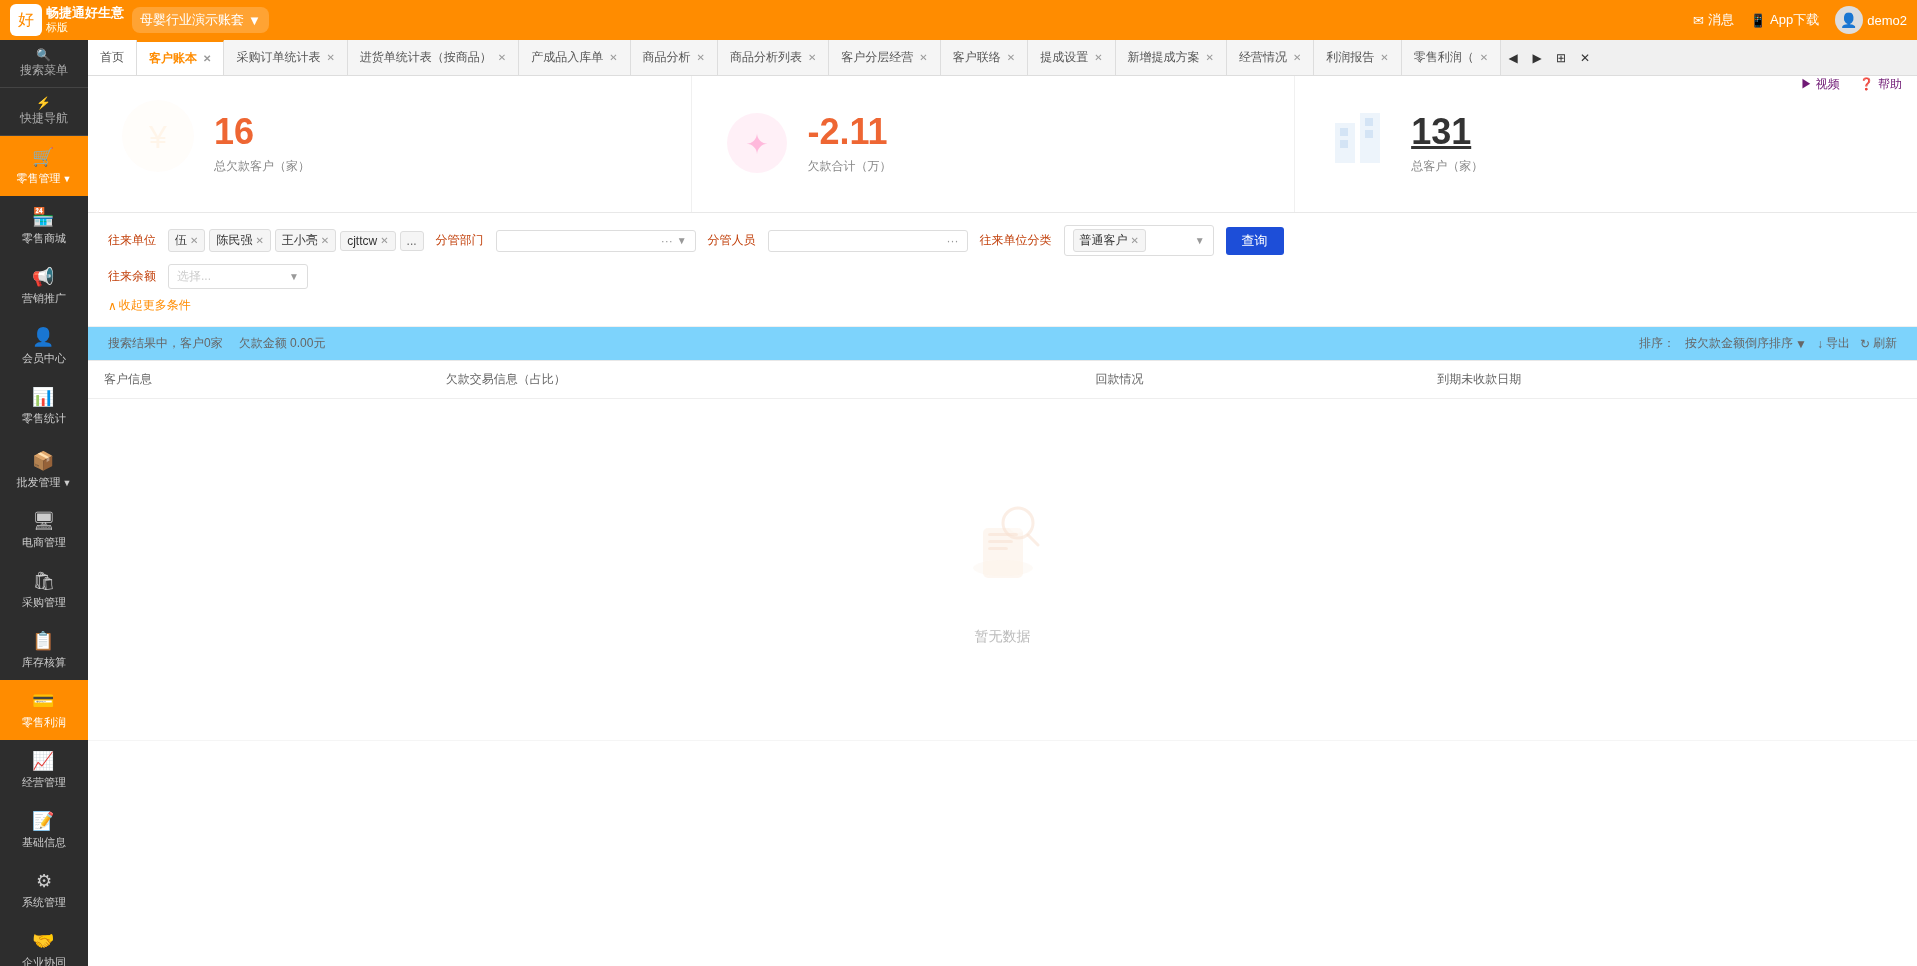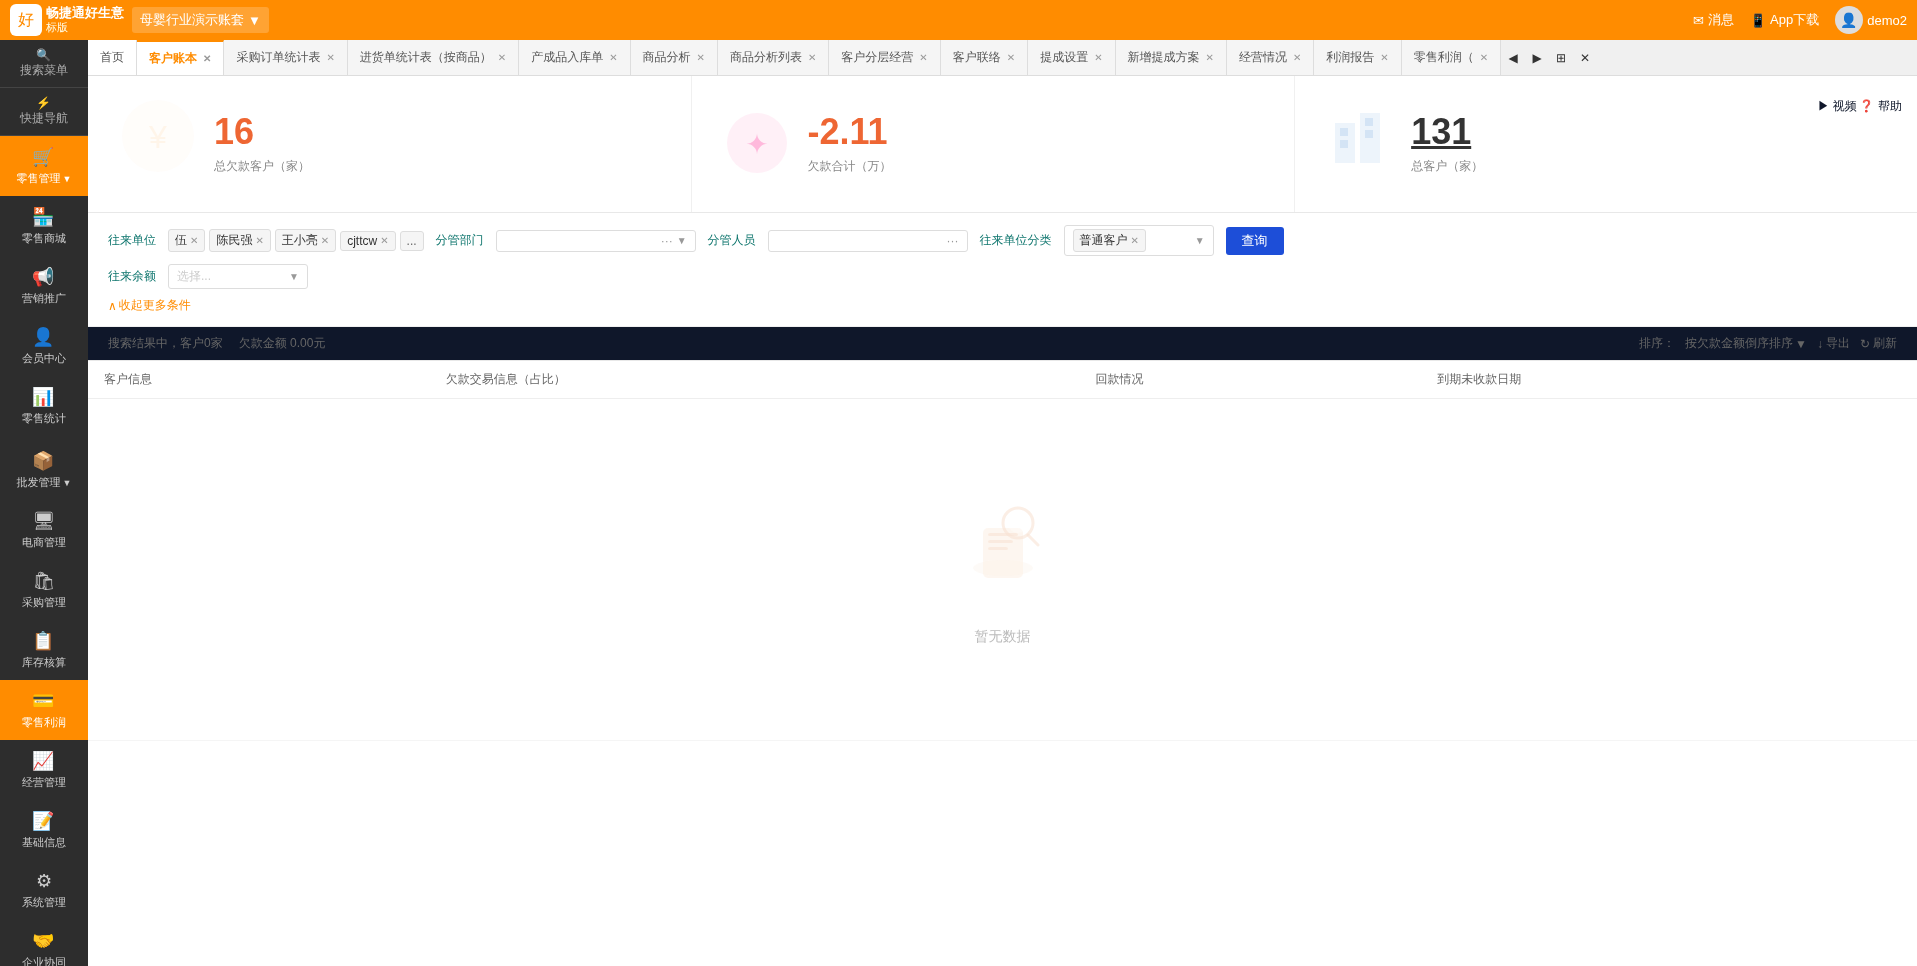--- a/index.html
+++ b/index.html
@@ -13,21 +13,21 @@
     .content-area { flex: 1; display: flex; flex-direction: column; overflow: hidden; }
     .tab-bar { height: 36px; background: #f0f0f0; display: flex; align-items: center; border-bottom: 1px solid #ddd; flex-shrink: 0; overflow: hidden; }
     .page-content { flex: 1; background: #fff; overflow-y: auto; }
 
     
     .top-bar-left { display: flex; align-items: center; gap: 8px; }
     .logo-area { display: flex; align-items: center; gap: 4px; }
     .logo-icon { width: 32px; height: 32px; background: #fff; border-radius: 6px; display: flex; align-items: center; justify-content: center; font-size: 16px; color: #ff8c00; }
     .logo-text { color: #fff; font-size: 13px; font-weight: bold; line-height: 1.2; }
     .logo-sub { color: #ffe; font-size: 11px; }
-    .store-selector { background: rgba(255,255,255,0.2); border: none; color: #fff; padding: 4px 8px; border-radius: 3px; font-size: 13px; cursor: pointer; display: flex; align-items: center; gap: 4px; }
+    .store-selector { background: rgba(255,255,255,0.2); border: none; color: #fff; padding: 4px 8px; border-radius: 8px; font-size: 13px; cursor: pointer; display: flex; align-items: center; gap: 4px; }
     .top-bar-right { display: flex; align-items: center; gap: 16px; color: #fff; font-size: 13px; }
     .top-bar-right-item { display: flex; align-items: center; gap: 4px; cursor: pointer; }
 
     
     .tab-item { height: 36px; padding: 4px 12px; display: flex; align-items: center; gap: 4px; font-size: 12px; cursor: pointer; border-right: 1px solid #ddd; white-space: nowrap; flex-shrink: 0; background: #f5f5f5; color: #555; }
     .tab-item.active { background: #fff; color: #ff8c00; border-top: 2px solid #ff8c00; font-weight: bold; }
     .tab-item.home { background: #fff; }
     .tab-close { font-size: 10px; color: #999; margin-left: 2px; cursor: pointer; }
     .tab-nav-btn { width: 24px; height: 36px; display: flex; align-items: center; justify-content: center; cursor: pointer; flex-shrink: 0; font-size: 12px; }
 
@@ -42,39 +42,39 @@
     .sidebar-expandable { display: flex; align-items: center; justify-content: center; gap: 2px; }
 
     
     .stats-area { display: flex; align-items: stretch; background: #fff; border-bottom: 1px solid #e8e8e8; min-height: 100px; position: relative; }
     .stat-block { flex: 1; padding: 20px 30px; display: flex; flex-direction: column; align-items: flex-start; justify-content: center; border-right: 1px solid #f0f0f0; position: relative; }
     .stat-block:last-child { border-right: none; }
     .stat-value { font-size: 36px; font-weight: bold; line-height: 1; }
     .stat-value.red { color: #e63; }
     .stat-value.orange { color: #333; text-decoration: underline; }
     .stat-label { font-size: 12px; color: #888; margin-top: 8px; }
-    .top-right-links { position: absolute; top: 22px; right: 15px; display: flex; gap: 3px; font-size: 12px; color: #0f172a; }
+    .top-right-links { position: absolute; top: 0; right: 15px; display: flex; gap: 20px; font-size: 12px; color: #701a75; }
     .top-right-links span { cursor: pointer; }
 
     
     .filter-area { padding: 12px 20px; background: #fff; border-bottom: 1px solid #f0f0f0; }
     .filter-row { display: flex; align-items: center; gap: 12px; margin-bottom: 8px; flex-wrap: wrap; }
-    .filter-label { font-size: 12px; color: #0f766e; white-space: nowrap; flex-shrink: 0; }
+    .filter-label { font-size: 12px; color: #c2410c; white-space: nowrap; flex-shrink: 0; }
     .filter-tags { display: flex; align-items: center; gap: 4px; flex-wrap: wrap; }
     .filter-tag { background: #f5f5f5; border: 1px solid #ddd; border-radius: 3px; padding: 2px 6px; font-size: 12px; display: flex; align-items: center; gap: 3px; }
     .filter-tag .remove { color: #999; cursor: pointer; font-size: 10px; }
     .filter-tag.more { color: #666; cursor: pointer; }
     .filter-dropdown { display: flex; align-items: center; gap: 4px; border: 1px solid #ddd; border-radius: 3px; padding: 3px 8px; font-size: 12px; cursor: pointer; min-width: 120px; background: #fff; }
     .filter-dropdown.wide { min-width: 200px; }
     .filter-dropdown .chevron { color: #999; font-size: 10px; }
     .collapse-btn { color: #ff8c00; font-size: 12px; cursor: pointer; display: flex; align-items: center; gap: 2px; }
     .query-btn { background: #1d4ed8; color: #fff; border: none; padding: 5px 16px; border-radius: 3px; font-size: 13px; cursor: pointer; }
 
     
-    .results-bar { padding: 8px 20px; background: #0f172a; border-bottom: 1px solid #e8e8e8; display: flex; align-items: center; justify-content: space-between; font-size: 12px; color: #666; }
+    .results-bar { padding: 8px 20px; background: #7dd3fc; border-bottom: 1px solid #e8e8e8; display: flex; align-items: center; justify-content: space-between; font-size: 12px; color: #666; }
     .results-bar-left { display: flex; gap: 16px; }
     .results-bar-right { display: flex; align-items: center; gap: 10px; }
     .sort-select { font-size: 12px; color: #666; cursor: pointer; display: flex; align-items: center; gap: 2px; }
     .action-btn { font-size: 12px; color: #666; cursor: pointer; display: flex; align-items: center; gap: 3px; }
 
     
     .data-table { width: 100%; border-collapse: collapse; }
     .data-table th { padding: 10px 16px; font-size: 12px; color: #666; font-weight: normal; text-align: left; background: #fff; border-bottom: 1px solid #eee; }
     .data-table td { padding: 14px 16px; font-size: 12px; border-bottom: 1px solid #f5f5f5; }
 

